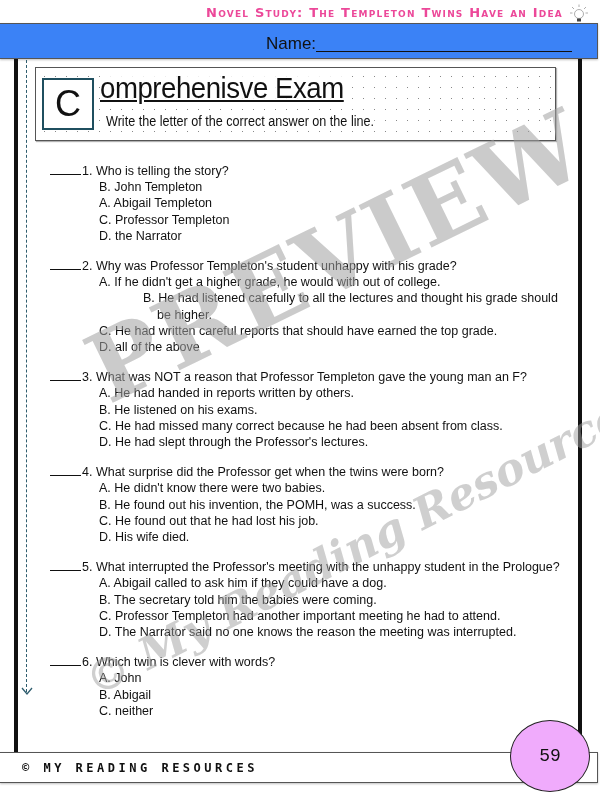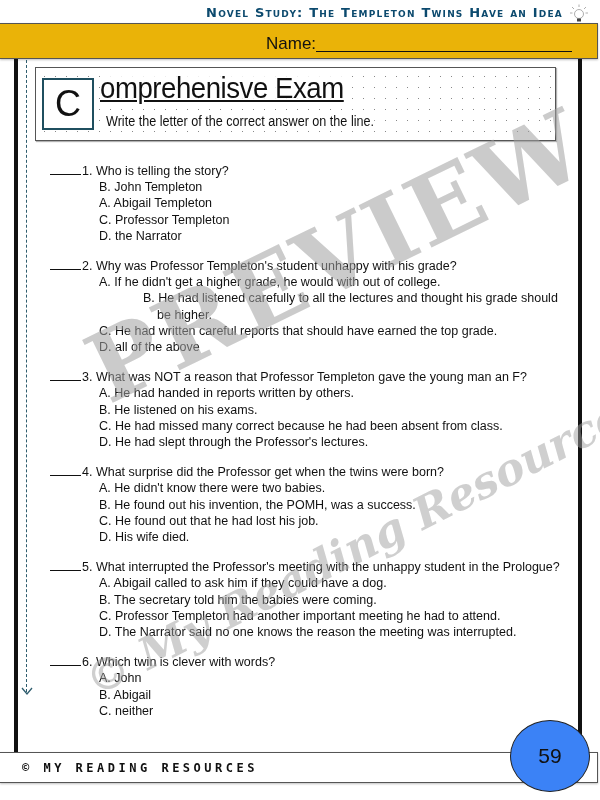--- a/index.html
+++ b/index.html
@@ -2,30 +2,30 @@
 <html><head>
   <meta charset="utf-8">
   <style>
     * { margin: 0; padding: 0; box-sizing: border-box; }
     html, body { width: 600px; height: 800px; background: #ffffff; overflow: hidden; }
     body { position: relative; font-family: "Liberation Sans", sans-serif; color: #111; }
 
     .top-header {
       position: absolute; left: 150px; top: 2px; width: 445px; height: 22px;
       font-family: "DejaVu Sans", sans-serif; font-variant: small-caps;
-      font-size: 13px; letter-spacing: 1.2px; font-weight: bold; color: #0c4a6e;
+      font-size: 13px; letter-spacing: 1.2px; font-weight: bold; color: #ec4899;
       text-align: right; padding-right: 32px; line-height: 22px;
     }
     .bulb {
       position: absolute; right: 6px; top: 2px; width: 20px; height: 20px;
     }
 
     .name-box {
       position: absolute; left: 0; top: 23px; width: 598px; height: 36px;
-      border: 1.5px solid #555; border-left: none; background: #eab308;
+      border: 1.5px solid #555; border-left: none; background: #3b82f6;
       box-shadow: 0 1px 2px rgba(0,0,0,0.25);
     }
     .name-label {
       position: absolute; left: 266px; top: 10px; font-size: 17px; color: #111;
     }
     .name-line {
       position: absolute; left: 316px; top: 27px; width: 256px; height: 0;
       border-bottom: 1.5px solid #111;
     }
 
@@ -102,22 +102,22 @@
       border: 1.5px solid #555; border-left: none; background: #fff;
       box-shadow: 0 1px 2px rgba(0,0,0,0.25);
     }
     .footer-text {
       position: absolute; left: 22px; top: 8px;
       font-family: "DejaVu Sans Mono", monospace; font-size: 12px; font-weight: bold;
       letter-spacing: 3.5px; color: #111;
     }
     .page-number {
       position: absolute; left: 510px; top: 720px; width: 80px; height: 72px;
-      border: 1.2px solid #222; border-radius: 50%; background: #3b82f6;
-      font-family: Liberation Sans, sans-serif; font-size: 21px; text-align: center; line-height: 70px;
+      border: 1.2px solid #222; border-radius: 50%; background: #f0abfc;
+      font-family: Liberation Mono, monospace; font-size: 18px; text-align: center; line-height: 70px;
       color: #111;
     }
   </style>
 </head>
 <body>
 
 <div class="top-header">
   <span>Novel Study: The Templeton Twins Have an Idea</span>
   <svg class="bulb" viewBox="0 0 20 20">
     <g stroke="#999" stroke-width="0.8" fill="none">

